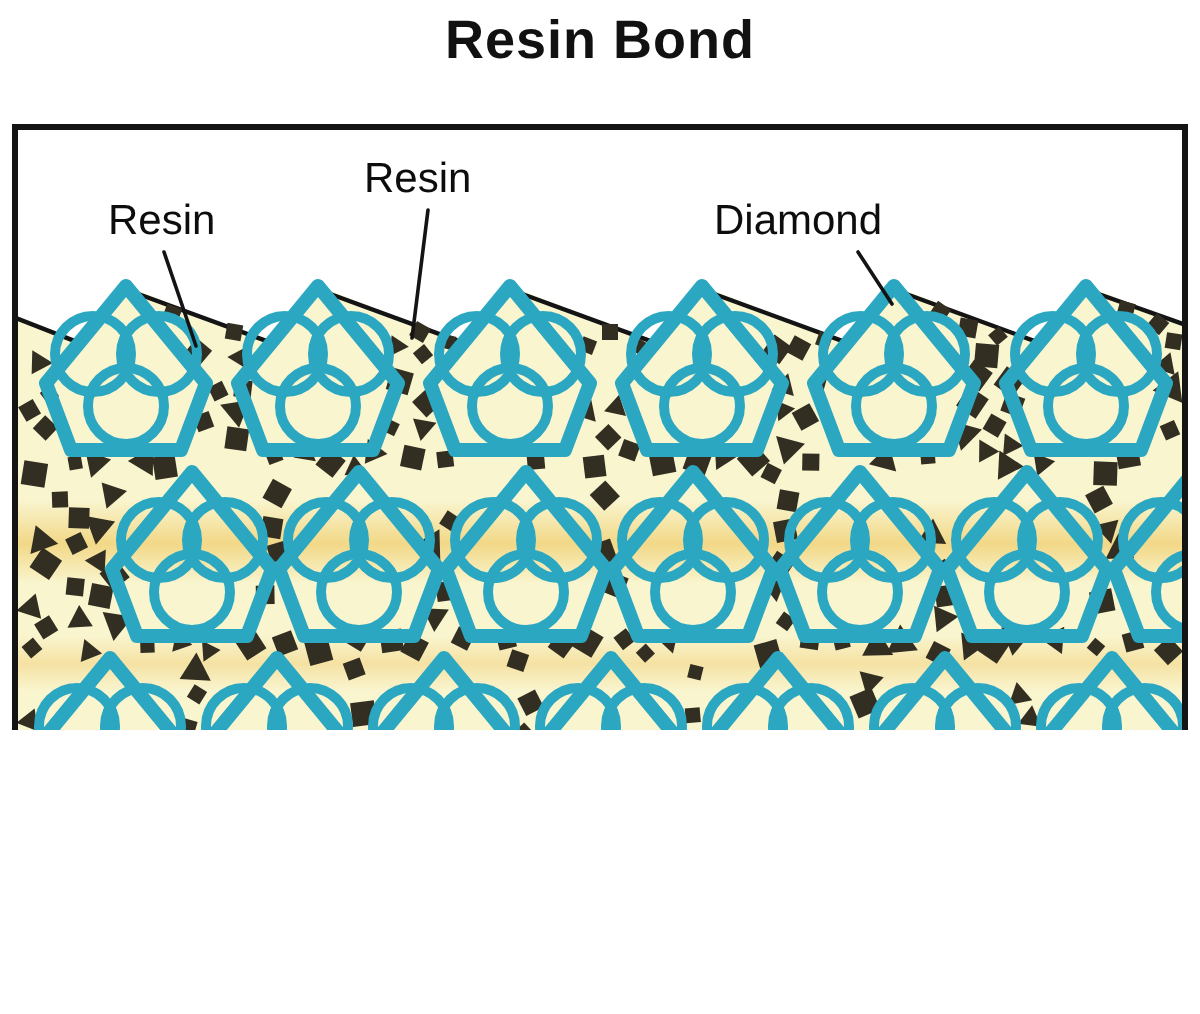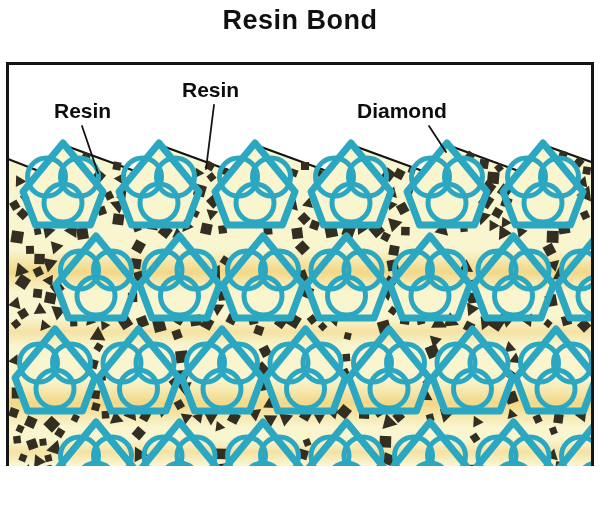--- a/index.html
+++ b/index.html
@@ -1,21 +1,21 @@
 <!DOCTYPE html>
 <html><head>
 <meta charset="utf-8">
 <style>
   html,body{margin:0;padding:0;background:#ffffff;}
-  .stage{position:relative;width:600px;height:466px;background:#ffffff;overflow:hidden;
+  .stage{position:relative;width:600px;height:365px;background:#ffffff;overflow:hidden;
          font-family:"Liberation Sans", sans-serif;}
   .title{position:absolute;left:0;right:0;top:5px;text-align:center;
          font-size:27px;font-weight:bold;color:#111;letter-spacing:0.5px;}
   .fig-svg{position:absolute;left:0;top:0;width:600px;height:507px;}
-  .lbl{position:absolute;font-size:21px;font-weight:bold;color:#0d0d0d;white-space:nowrap;}
+  .lbl{position:absolute;font-size:21px;font-weight:normal;color:#0d0d0d;white-space:nowrap;}
   .lbl-filler{left:54px;top:99px;}
   .lbl-resin{left:182px;top:78px;}
   .lbl-diamond{left:357px;top:99px;}
 </style>
 </head>
 <body>
 
 <div class="stage">
   <div class="title">Resin Bond</div>
 

